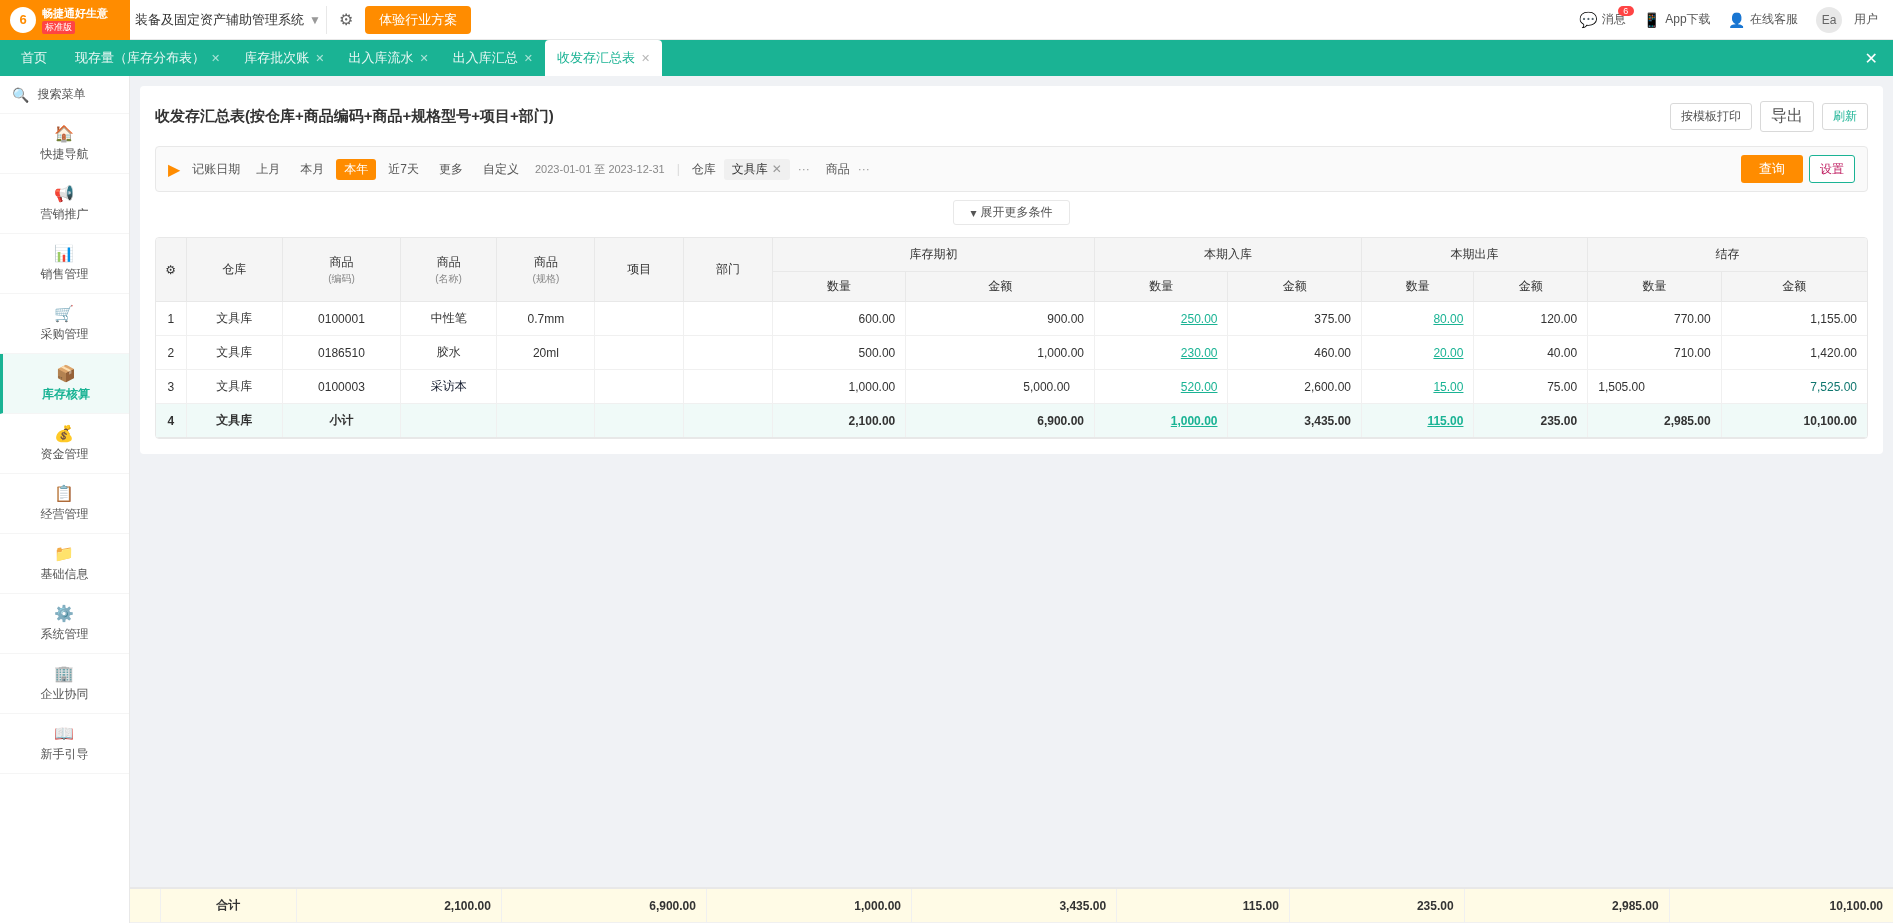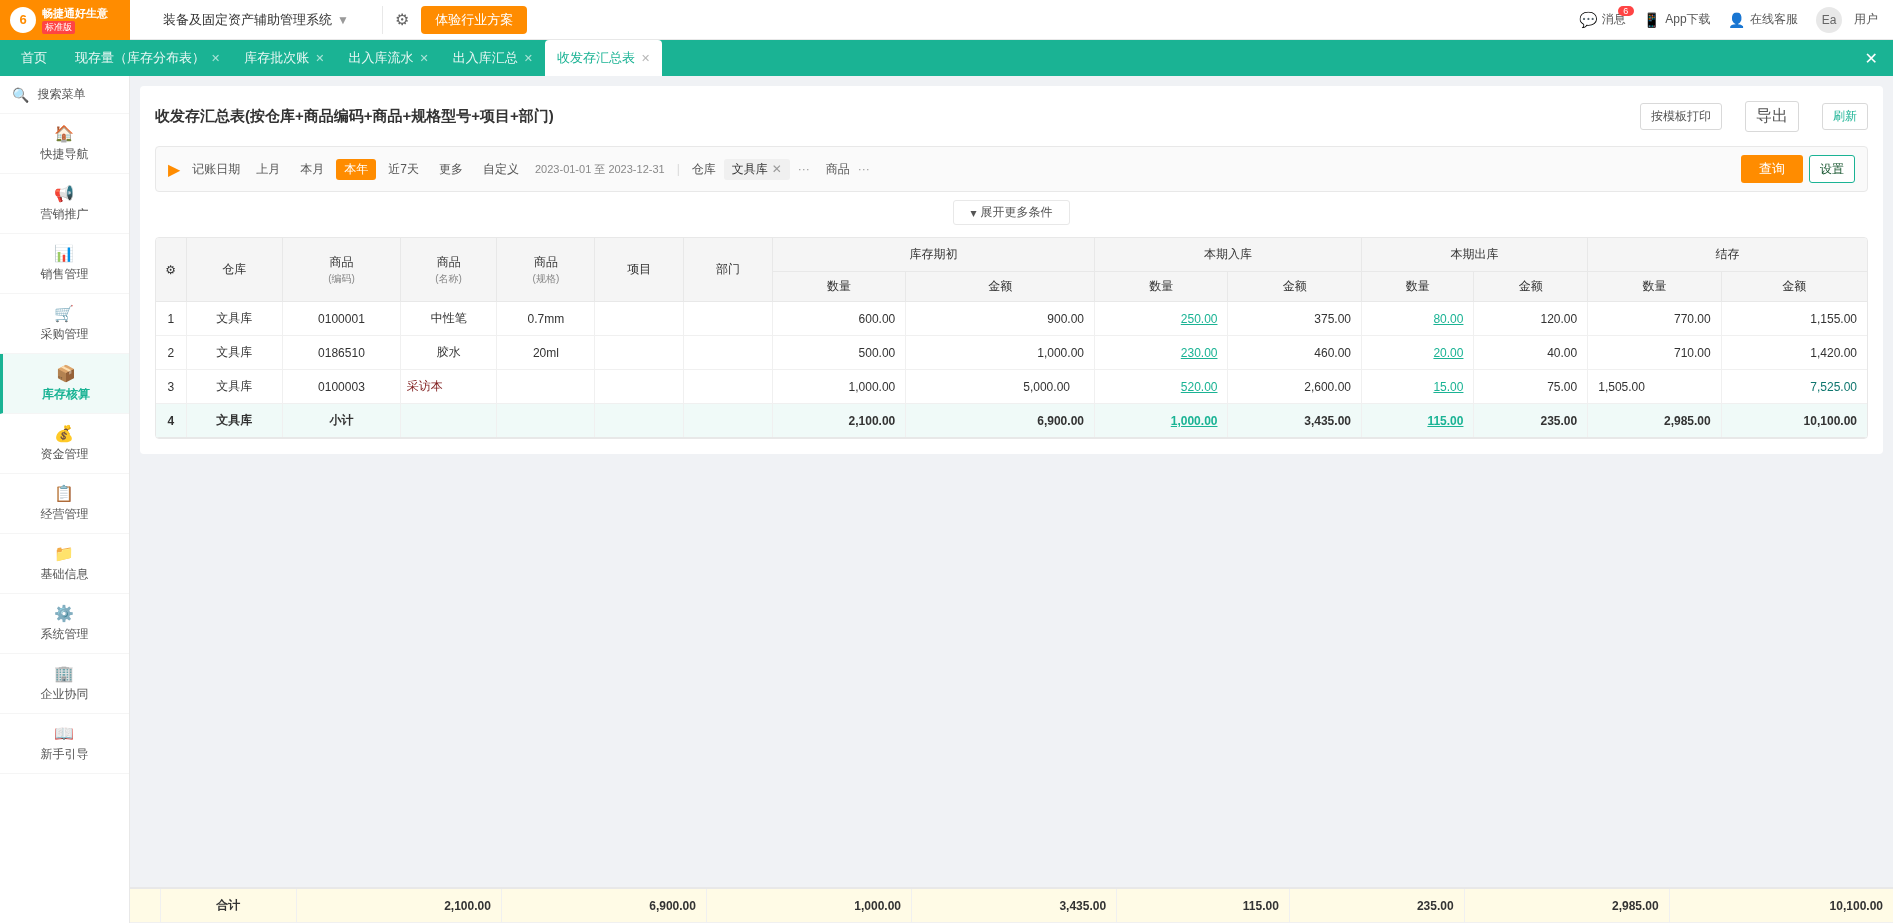--- a/index.html
+++ b/index.html
@@ -13,21 +13,21 @@
 <body>
 
 <div style="display:flex; align-items:center; height:40px; background:#fff; border-bottom:1px solid #e8e8e8;">
   <div style="display:flex;align-items:center;width:130px;background:#ff8c00;height:40px;padding:0 10px;flex-shrink:0;">
     <div style="width:26px;height:26px;background:#fff;border-radius:50%;display:flex;align-items:center;justify-content:center;color:#ff8c00;font-weight:bold;font-size:13px;margin-right:6px;">6</div>
     <div style="display:flex;flex-direction:column;">
       <span style="color:#fff;font-size:11px;font-weight:bold;">畅捷通好生意</span>
       <span style="background:#ff4444;color:#fff;font-size:9px;padding:0 3px;border-radius:2px;width:fit-content;">标准版</span>
     </div>
   </div>
-  <div style="display:flex;align-items:center;padding:0 33px;border-right:1px solid #e8e8e8;height:28px;justify-content:space-between;">
+  <div style="display:flex;align-items:center;padding:0 5px;border-right:1px solid #e8e8e8;height:28px;justify-content:space-between;">
     <span style="font-size:13px;color:#333;">装备及固定资产辅助管理系统</span>
     <span style="margin-left:5px;color:#999;cursor:pointer;">▼</span>
   </div>
   <div style="padding:0 12px;cursor:pointer;font-size:16px;color:#666;">⚙</div>
   <button style="background:#ff8c00;color:#fff;border:none;border-radius:4px;padding:5px 14px;cursor:pointer;font-size:13px;">体验行业方案</button>
   <div style="margin-left:auto;display:flex;align-items:center;gap:18px;padding-right:15px;">
     <div style="display:flex;align-items:center;gap:4px;cursor:pointer;color:#555;font-size:12px;position:relative;">
       <span style="font-size:15px;">💬</span>
       <span style="background:#ff4444;color:#fff;border-radius:10px;font-size:9px;padding:0 4px;min-width:16px;text-align:center;position:absolute;top:-5px;right:-8px;">6</span>
       <span>消息</span>
@@ -125,21 +125,21 @@
       <span style="font-size:16px;">📖</span>
       <span style="font-size:12px;">新手引导</span>
     </div>
   </div>
 
   <div style="flex:1;background:#f0f2f5;overflow:auto;padding:10px;">
     <div style="background:#fff;border-radius:4px;padding:15px;">
 
       <div style="display:flex;align-items:center;margin-bottom:14px;">
         <span style="font-size:15px;font-weight:bold;color:#333;">收发存汇总表(按仓库+商品编码+商品+规格型号+项目+部门)</span>
-        <div style="margin-left:auto;display:flex;align-items:center;gap:23px;">
+        <div style="margin-left:auto;display:flex;align-items:center;gap:8px;">
           <button style="display:flex;align-items:center;gap:4px;cursor:pointer;color:#555;font-size:12px;border:1px solid #d9d9d9;border-radius:3px;padding:4px 10px;background:#fff;">按模板打印</button>
           <button style="display:flex;align-items:center;gap:4px;cursor:pointer;color:#555;font-size:16px;border:1px solid #d9d9d9;border-radius:3px;padding:4px 10px;background:#fff;">导出</button>
           <button style="display:flex;align-items:center;gap:4px;cursor:pointer;color:#1ab394;font-size:12px;border:1px solid #d9d9d9;border-radius:3px;padding:4px 10px;background:#fff;">刷新</button>
         </div>
       </div>
 
       <div style="display:flex;align-items:center;gap:8px;margin-bottom:8px;border:1px solid #e8e8e8;border-radius:4px;padding:8px 12px;background:#fafafa;position:relative;">
         <span style="color:#ff8c00;cursor:pointer;font-size:16px;margin-right:4px;">▶</span>
         <span style="color:#555;white-space:nowrap;">记账日期</span>
         <div style="display:flex;gap:4px;">
@@ -155,21 +155,21 @@
         <span style="color:#555;white-space:nowrap;">仓库</span>
         <div style="display:flex;align-items:center;gap:4px;background:#f0f0f0;border-radius:3px;padding:2px 8px;font-size:12px;">
           <span>文具库</span>
           <span style="cursor:pointer;color:#999;">✕</span>
         </div>
         <span style="color:#999;cursor:pointer;">···</span>
         <span style="color:#555;white-space:nowrap;margin-left:8px;">商品</span>
         <span style="color:#999;cursor:pointer;">···</span>
         <div style="margin-left:auto;display:flex;gap:6px;">
           <button style="background:#ff8c00;color:#fff;border:none;border-radius:3px;padding:5px 18px;cursor:pointer;font-size:13px;">查询</button>
-          <button style="color:#14532d;cursor:pointer;font-size:12px;border:1px solid #1ab394;border-radius:3px;padding:4px 10px;background:#fff;">设置</button>
+          <button style="color:#be185d;cursor:pointer;font-size:12px;border:1px solid #1ab394;border-radius:3px;padding:4px 10px;background:#fff;">设置</button>
         </div>
       </div>
 
       <div style="display:flex;justify-content:center;margin-bottom:12px;">
         <div style="display:flex;align-items:center;gap:4px;cursor:pointer;color:#555;font-size:12px;border:1px solid #e8e8e8;border-radius:3px;padding:3px 16px;background:#fff;">
           <span>▾</span>
           <span>展开更多条件</span>
         </div>
       </div>
 
@@ -237,21 +237,21 @@
               <td style="text-align:right;padding:8px 10px;border-bottom:1px solid #f0f0f0;border-right:1px solid #f0f0f0;color:#1ab394;text-decoration:underline;cursor:pointer;">20.00</td>
               <td style="text-align:right;padding:8px 10px;border-bottom:1px solid #f0f0f0;border-right:1px solid #f0f0f0;color:#333;">40.00</td>
               <td style="text-align:right;padding:8px 10px;border-bottom:1px solid #f0f0f0;border-right:1px solid #f0f0f0;color:#333;">710.00</td>
               <td style="text-align:right;padding:8px 10px;border-bottom:1px solid #f0f0f0;color:#333;">1,420.00</td>
             </tr>
 
             <tr>
               <td style="text-align:center;padding:8px 6px;border-bottom:1px solid #f0f0f0;border-right:1px solid #f0f0f0;color:#333;">3</td>
               <td style="text-align:center;padding:8px 6px;border-bottom:1px solid #f0f0f0;border-right:1px solid #f0f0f0;color:#333;">文具库</td>
               <td style="text-align:center;padding:8px 6px;border-bottom:1px solid #f0f0f0;border-right:1px solid #f0f0f0;color:#333;">0100003</td>
-              <td style="text-align:left;padding:8px 6px;border-bottom:1px solid #f0f0f0;border-right:1px solid #f0f0f0;color:#7f1d1d;">采访本</td>
+              <td style="text-align:center;padding:8px 6px;border-bottom:1px solid #f0f0f0;border-right:1px solid #f0f0f0;color:#0f172a;">采访本</td>
               <td style="text-align:center;padding:8px 6px;border-bottom:1px solid #f0f0f0;border-right:1px solid #f0f0f0;color:#333;"></td>
               <td style="text-align:center;padding:8px 6px;border-bottom:1px solid #f0f0f0;border-right:1px solid #f0f0f0;color:#333;"></td>
               <td style="text-align:center;padding:8px 6px;border-bottom:1px solid #f0f0f0;border-right:1px solid #f0f0f0;color:#333;"></td>
               <td style="text-align:right;padding:8px 10px;border-bottom:1px solid #f0f0f0;border-right:1px solid #f0f0f0;color:#333;">1,000.00</td>
               <td style="text-align:right;padding:8px 24px;border-bottom:1px solid #f0f0f0;border-right:1px solid #f0f0f0;color:#333;">5,000.00</td>
               <td style="text-align:right;padding:8px 10px;border-bottom:1px solid #f0f0f0;border-right:1px solid #f0f0f0;color:#1ab394;text-decoration:underline;cursor:pointer;">520.00</td>
               <td style="text-align:right;padding:8px 10px;border-bottom:1px solid #f0f0f0;border-right:1px solid #f0f0f0;color:#333;">2,600.00</td>
               <td style="text-align:right;padding:8px 10px;border-bottom:1px solid #f0f0f0;border-right:1px solid #f0f0f0;color:#1ab394;text-decoration:underline;cursor:pointer;">15.00</td>
               <td style="text-align:right;padding:8px 10px;border-bottom:1px solid #f0f0f0;border-right:1px solid #f0f0f0;color:#333;">75.00</td>
               <td style="text-align:left;padding:8px 10px;border-bottom:1px solid #f0f0f0;border-right:1px solid #f0f0f0;color:#333;">1,505.00</td>

